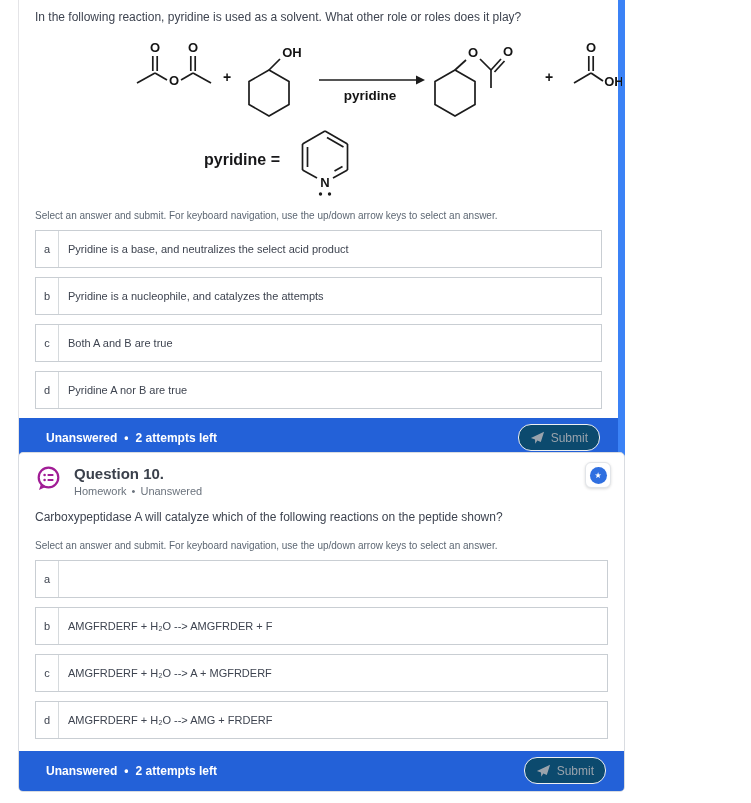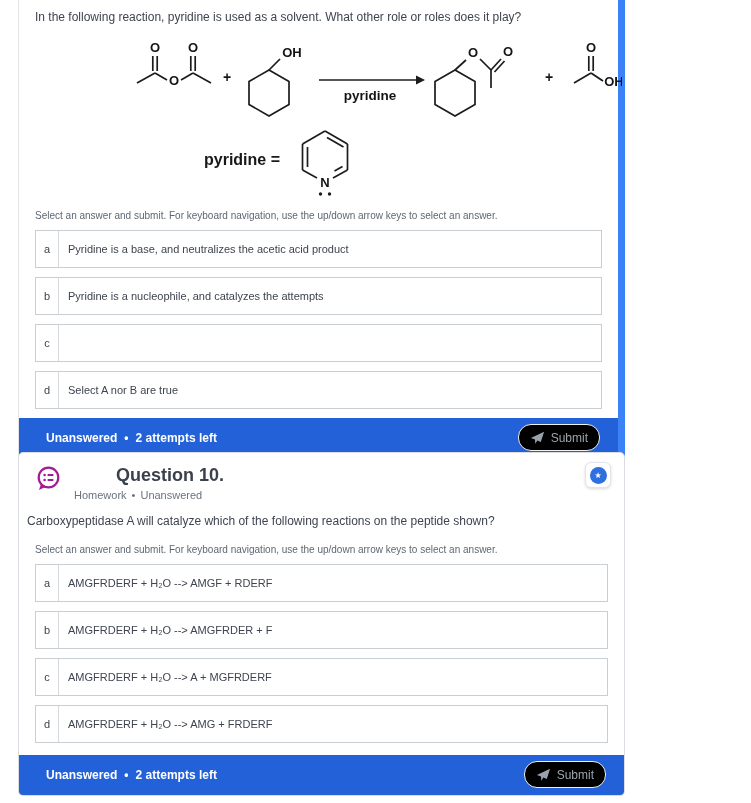--- a/index.html
+++ b/index.html
@@ -6,47 +6,47 @@
   body{
     width:751px;height:803px;background:#ffffff;position:relative;
     font-family:"Liberation Sans", sans-serif;color:#3e4450;overflow:hidden;
   }
   .card{position:absolute;left:18px;width:607px;background:#fff;box-sizing:border-box;}
   .card1{top:0;border-left:1px solid #e4e4e7;border-right:7px solid #3b82f6;padding-bottom:0;}
   .card2{top:452px;border:1px solid #d9dce1;border-radius:5px;overflow:hidden;}
 
   .prompt{font-size:12px;color:#3e4450;line-height:1.3;}
   .card1 .prompt{padding:10px 16px 0 16px;}
-  .card2 .prompt{margin:13px 16px 0 8px;}
+  .card2 .prompt{margin:13px 16px 0 16px;}
 
   .instruction{font-size:10px;color:#5d6773;}
   .card1 .instruction{margin:10px 16px 0 16px;}
   .card2 .instruction{margin:14px 16px 0 16px;}
 
   .scheme{display:block;margin:12px 0 0 98px;}
   .pyr-def{display:flex;align-items:center;gap:12px;margin:2px 0 0 185px;}
   .pyr-def-label{font-size:16px;font-weight:bold;color:#18181a;}
 
   .option{display:flex;align-items:stretch;border:1px solid #c9ced3;background:#fff;
           height:36px;margin:9px 16px;cursor:pointer;}
   .opt-letter{width:22px;border-right:1px solid #d6dadd;display:flex;align-items:center;
               justify-content:center;font-size:11px;color:#3e4450;flex-shrink:0;}
   .opt-text{display:flex;align-items:center;padding-left:9px;font-size:11px;color:#3e4450;}
 
   .footer-bar{height:40px;background:#2361d8;display:flex;align-items:center;
               justify-content:space-between;padding:0 18px 0 27px;margin-top:8px;}
   .card2 .footer-bar{margin-top:12px;}
   .footer-status{color:#fff;font-size:12px;font-weight:bold;display:flex;gap:7px;align-items:center;}
-  .submit-btn{background:#000000;border:1px solid #eef0f2;border-radius:13px;height:27px;
+  .submit-btn{background:#0c4a6e;border:1px solid #eef0f2;border-radius:13px;height:27px;
               padding:0 11px;display:flex;align-items:center;gap:6px;color:#9aa3ac;
               font-size:12px;cursor:pointer;font-family:"Liberation Sans",sans-serif;}
 
   .q2-header{display:flex;align-items:flex-start;padding:12px 16px 0 16px;position:relative;}
   .q2-titles{margin-left:12px;}
-  .q2-title{font-size:18px;font-weight:bold;color:#3b414c;margin-left:42px;}
+  .q2-title{font-size:15px;font-weight:bold;color:#3b414c;}
   .q2-meta{font-size:11px;color:#6b737d;margin-top:3px;display:flex;gap:5px;}
   .action-btn{position:absolute;right:13px;top:9px;width:26px;height:26px;background:#fff;
               border:1px solid #e2e5e9;border-radius:6px;box-shadow:0 1px 3px rgba(0,0,0,.15);
               display:flex;align-items:center;justify-content:center;cursor:pointer;padding:0;}
   .action-circle{width:17px;height:17px;border-radius:50%;background:#2f6fe0;color:#fff;
                  font-size:8px;line-height:17px;display:flex;align-items:center;justify-content:center;}
 
   svg text.atom{font-family:"Liberation Sans",sans-serif;font-size:13px;font-weight:bold;fill:#141414;}
   svg text.plus{font-family:"Liberation Sans",sans-serif;font-size:14px;font-weight:bold;fill:#141414;}
   svg text.rxn-label{font-family:"Liberation Sans",sans-serif;font-size:13.5px;font-weight:bold;fill:#141414;}
@@ -117,32 +117,33 @@
       <text class="atom" x="33" y="67" text-anchor="middle" stroke="none">N</text>
       <circle cx="28.5" cy="74" r="1.7" fill="#1c1c1c" stroke="none"></circle>
       <circle cx="37.5" cy="74" r="1.7" fill="#1c1c1c" stroke="none"></circle>
     </svg>
   </div>
 
   <div class="instruction">Select an answer and submit. For keyboard navigation, use the up/down arrow keys to select an answer.</div>
 
   <div class="option">
     <div class="opt-letter">a</div>
-    <div class="opt-text">Pyridine is a base, and neutralizes the acetic acid product</div>
+    <div class="opt-text">Pyridine is a base, and neutralizes the select acid product</div>
   </div>
   <div class="option">
     <div class="opt-letter">b</div>
     <div class="opt-text">Pyridine is a nucleophile, and catalyzes the attempts</div>
   </div>
   <div class="option">
     <div class="opt-letter">c</div>
+    <div class="opt-text">Both A and B are true</div>
   </div>
   <div class="option">
     <div class="opt-letter">d</div>
-    <div class="opt-text">Select A nor B are true</div>
+    <div class="opt-text">Pyridine A nor B are true</div>
   </div>
 
   <div class="footer-bar">
     <div class="footer-status">
       <span>Unanswered</span>
       <span>•</span>
       <span>2 attempts left</span>
     </div>
     <button class="submit-btn">
       <svg width="15" height="14" viewBox="0 0 18 17">
@@ -176,21 +177,20 @@
       <span class="action-circle">★</span>
     </button>
   </div>
 
   <div class="prompt">Carboxypeptidase A will catalyze which of the following reactions on the peptide shown?</div>
 
   <div class="instruction">Select an answer and submit. For keyboard navigation, use the up/down arrow keys to select an answer.</div>
 
   <div class="option">
     <div class="opt-letter">a</div>
-    <div class="opt-text">AMGFRDERF + H₂O --&gt; AMGF + RDERF</div>
   </div>
   <div class="option">
     <div class="opt-letter">b</div>
     <div class="opt-text">AMGFRDERF + H₂O --&gt; AMGFRDER + F</div>
   </div>
   <div class="option">
     <div class="opt-letter">c</div>
     <div class="opt-text">AMGFRDERF + H₂O --&gt; A + MGFRDERF</div>
   </div>
   <div class="option">

